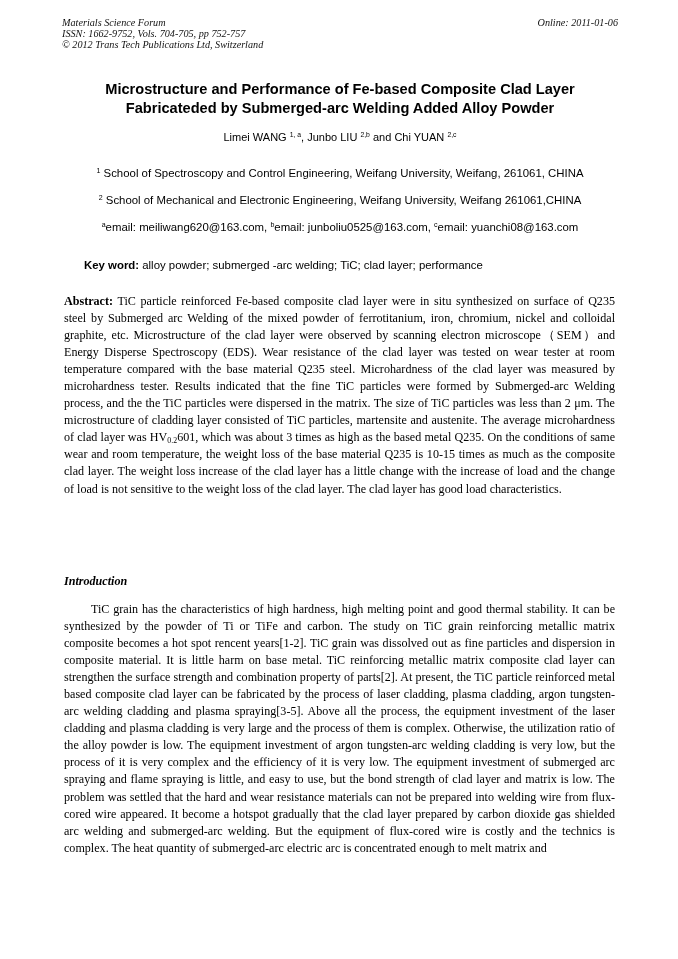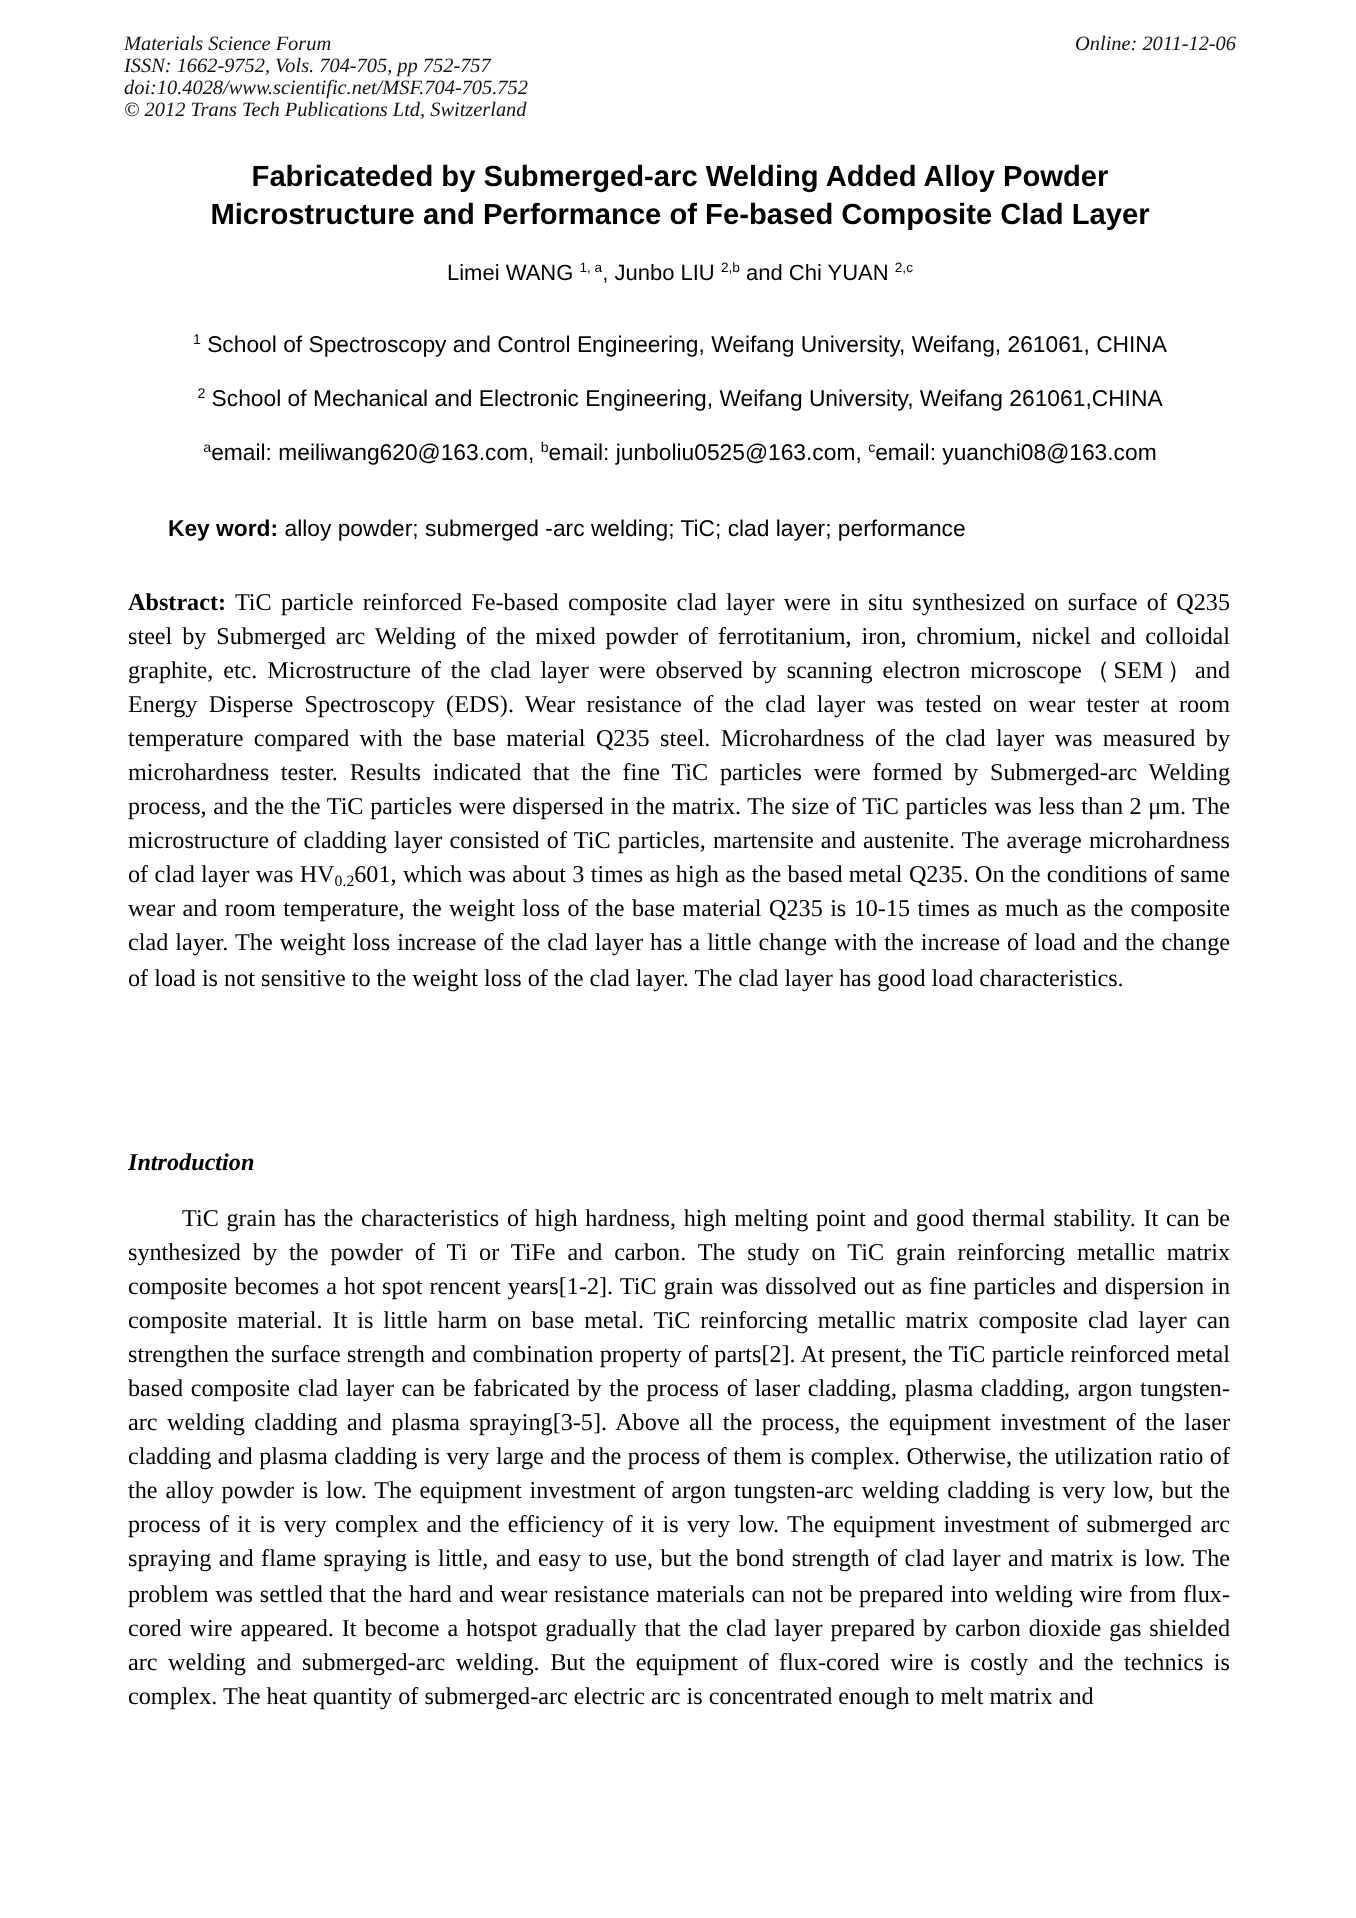--- a/index.html
+++ b/index.html
@@ -37,28 +37,27 @@
   .intro { position: absolute; left: 64px; top: 601px; width: 551px; text-indent: 27px; }
 </style>
 </head>
 <body>
 
 <div class="page">
 
   <div class="journal-header">
     <span class="line">Materials Science Forum</span>
     <span class="line">ISSN: 1662-9752, Vols. 704-705, pp 752-757</span>
-    <span class="line">doi:10.4028/www.scientific.net/MSF.704-705.752</span>
     <span class="line">© 2012 Trans Tech Publications Ltd, Switzerland</span>
-    <span class="online-date">Online: 2011-12-06</span>
+    <span class="online-date">Online: 2011-01-06</span>
   </div>
 
   <div class="title">
+    <div>Microstructure and Performance of Fe-based Composite Clad Layer</div>
     <div>Fabricateded by Submerged-arc Welding Added Alloy Powder</div>
-    <div>Microstructure and Performance of Fe-based Composite Clad Layer</div>
   </div>
 
   <div class="authors"><span>Limei WANG</span> <sup>1, a</sup><span>, </span><span>Junbo LIU</span> <sup>2,b</sup><span> and </span><span>Chi YUAN</span> <sup>2,c</sup></div>
 
   <div class="aff aff1"><sup>1</sup> <span>School of Spectroscopy and Control Engineering, Weifang University, Weifang, 261061, CHINA</span></div>
   <div class="aff aff2"><sup>2</sup> <span>School of Mechanical and Electronic Engineering, Weifang University, Weifang 261061,CHINA</span></div>
 
   <div class="aff emails"><sup>a</sup><span>email: meiliwang620@163.com</span><span>, </span><sup>b</sup><span>email: junboliu0525@163.com</span><span>, </span><sup>c</sup><span>email: yuanchi08@163.com</span></div>
 
   <div class="keywords"><span class="kw-label">Key word:</span> <span>alloy powder; submerged -arc welding; TiC; clad layer; performance</span></div>

